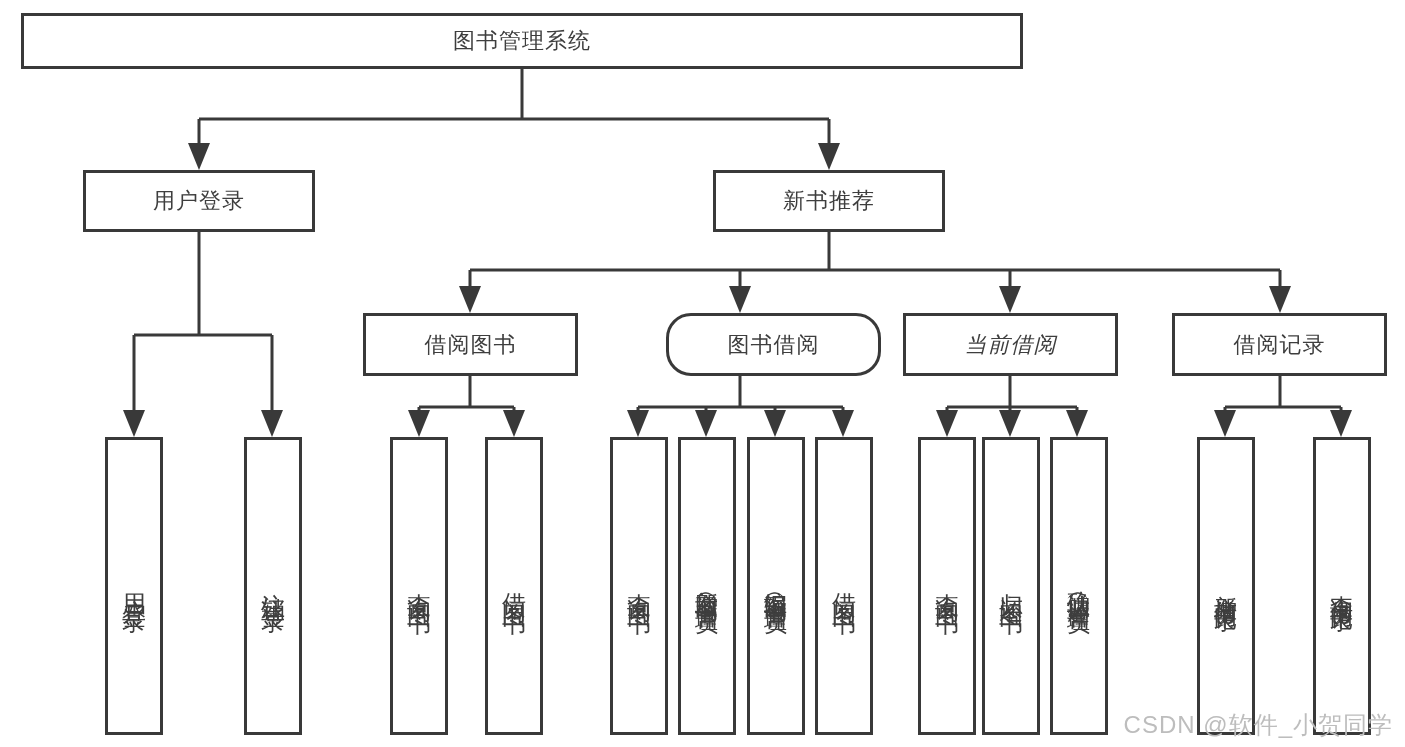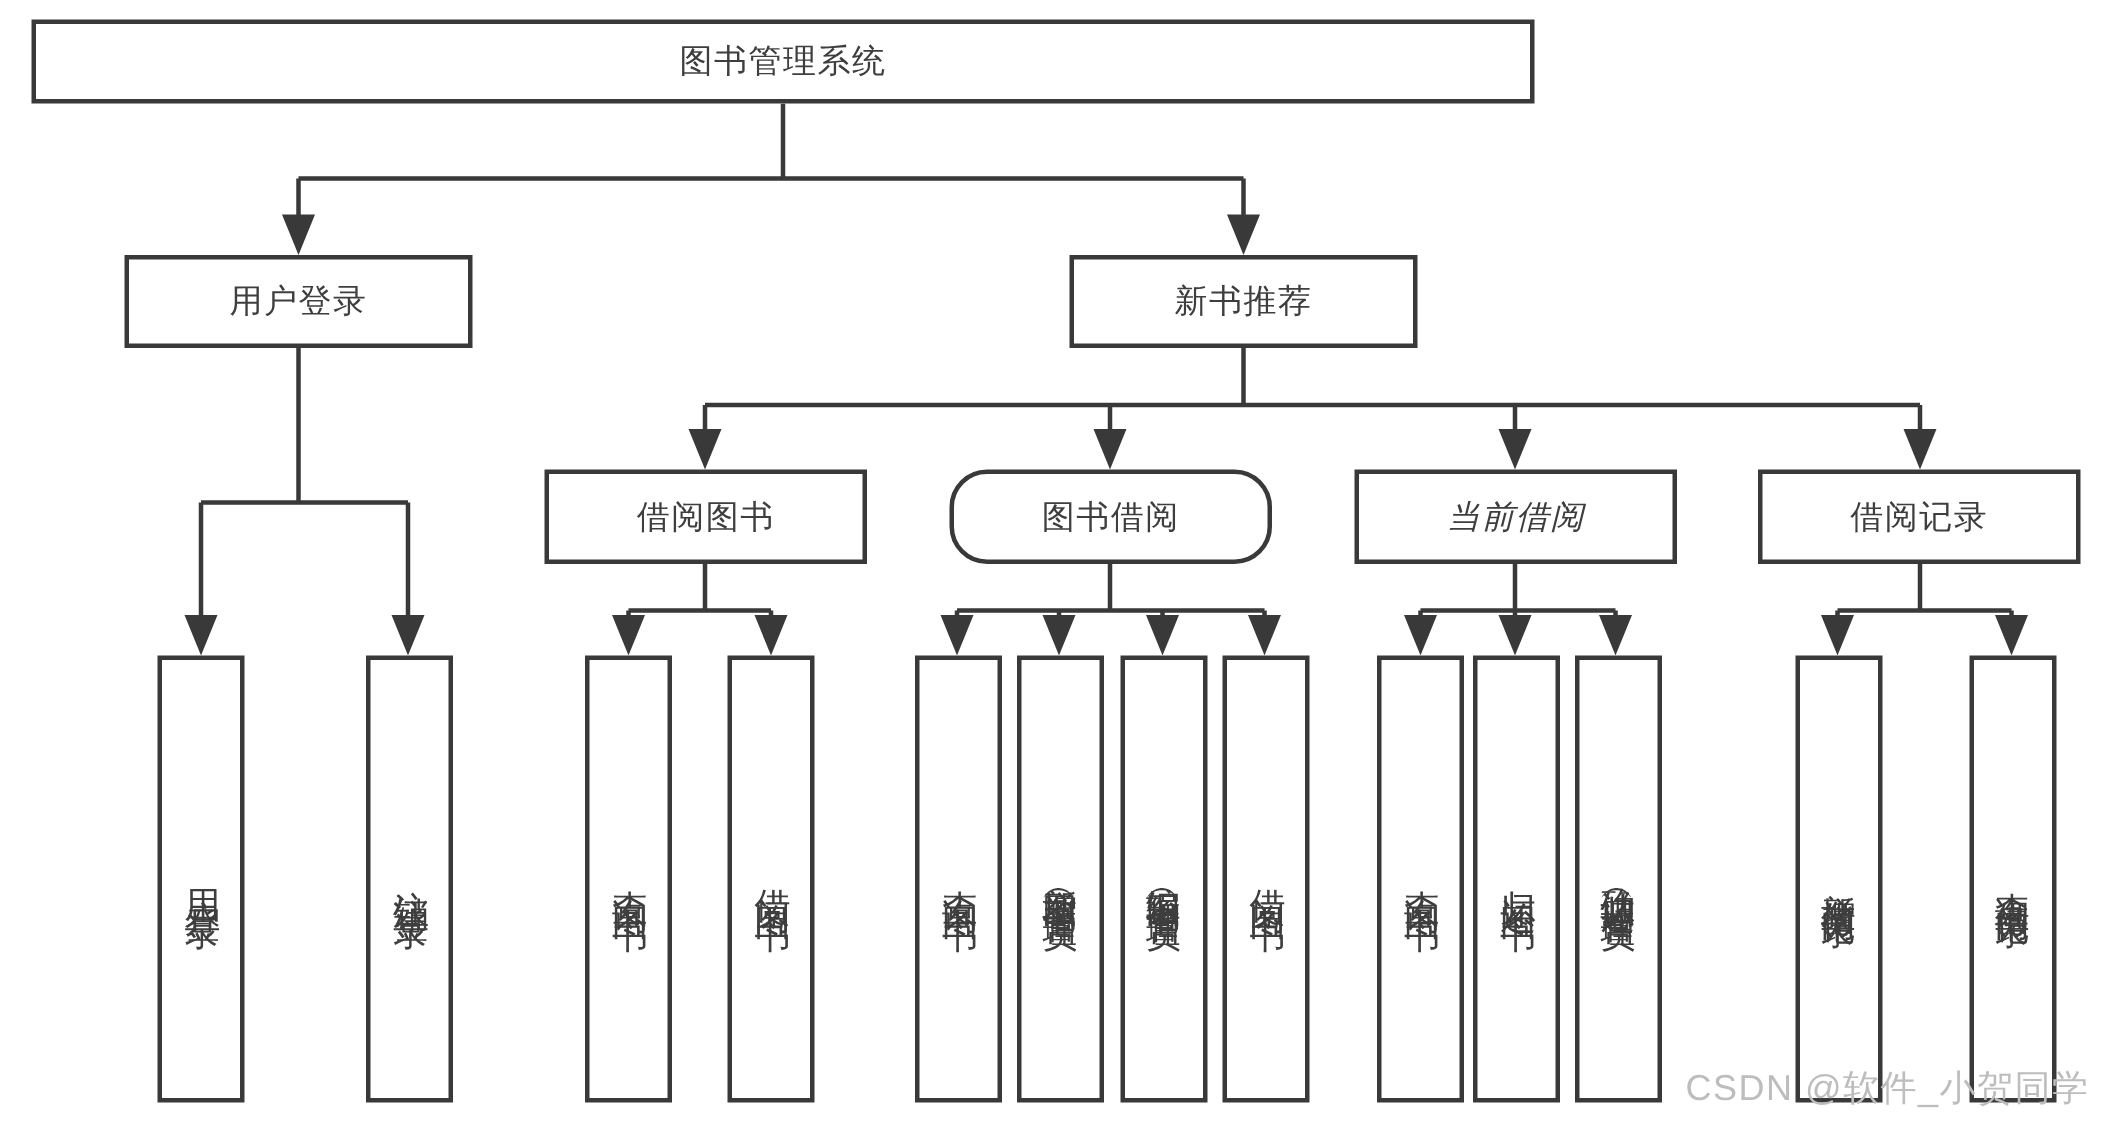--- a/index.html
+++ b/index.html
@@ -16,21 +16,21 @@
     display:flex;align-items:center;justify-content:center;
     text-align:center;z-index:2;
   }
   .h-label{font-size:22px;letter-spacing:1px;white-space:nowrap;}
   .root{left:21px;top:13px;width:1002px;height:56px;}
   .lvl2{top:170px;width:232px;height:62px;}
   .b-user-login{left:83px;}
   .b-book-mgmt{left:713px;}
   .lvl3{top:313px;width:215px;height:63px;}
   .b-new-book-rec{left:363px;}
-  .b-book-borrow{left:633px;border-radius:25px;}
+  .b-book-borrow{left:666px;border-radius:25px;}
   .b-current-borrow{left:903px;font-style:italic;}
   .b-borrow-records{left:1172px;}
   .leaf{
     top:437px;width:58px;height:298px;
     writing-mode:vertical-rl;text-orientation:mixed;
     font-size:24px;letter-spacing:6px;line-height:58px;
   }
   .l-login{left:105px;}
   .l-logout{left:244px;}
   .l-rec-query{left:390px;}

